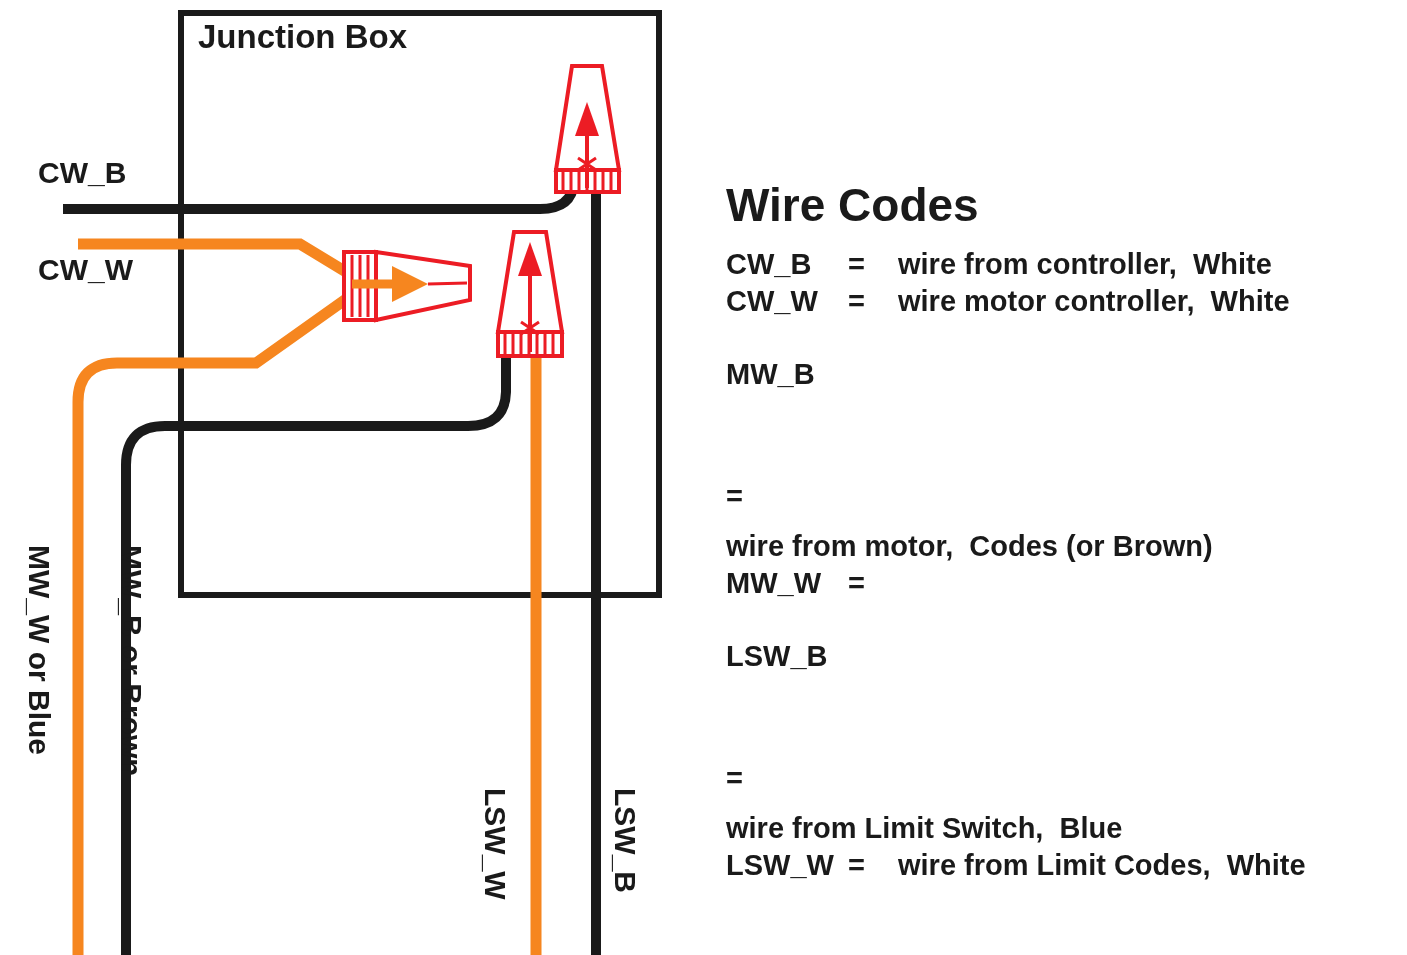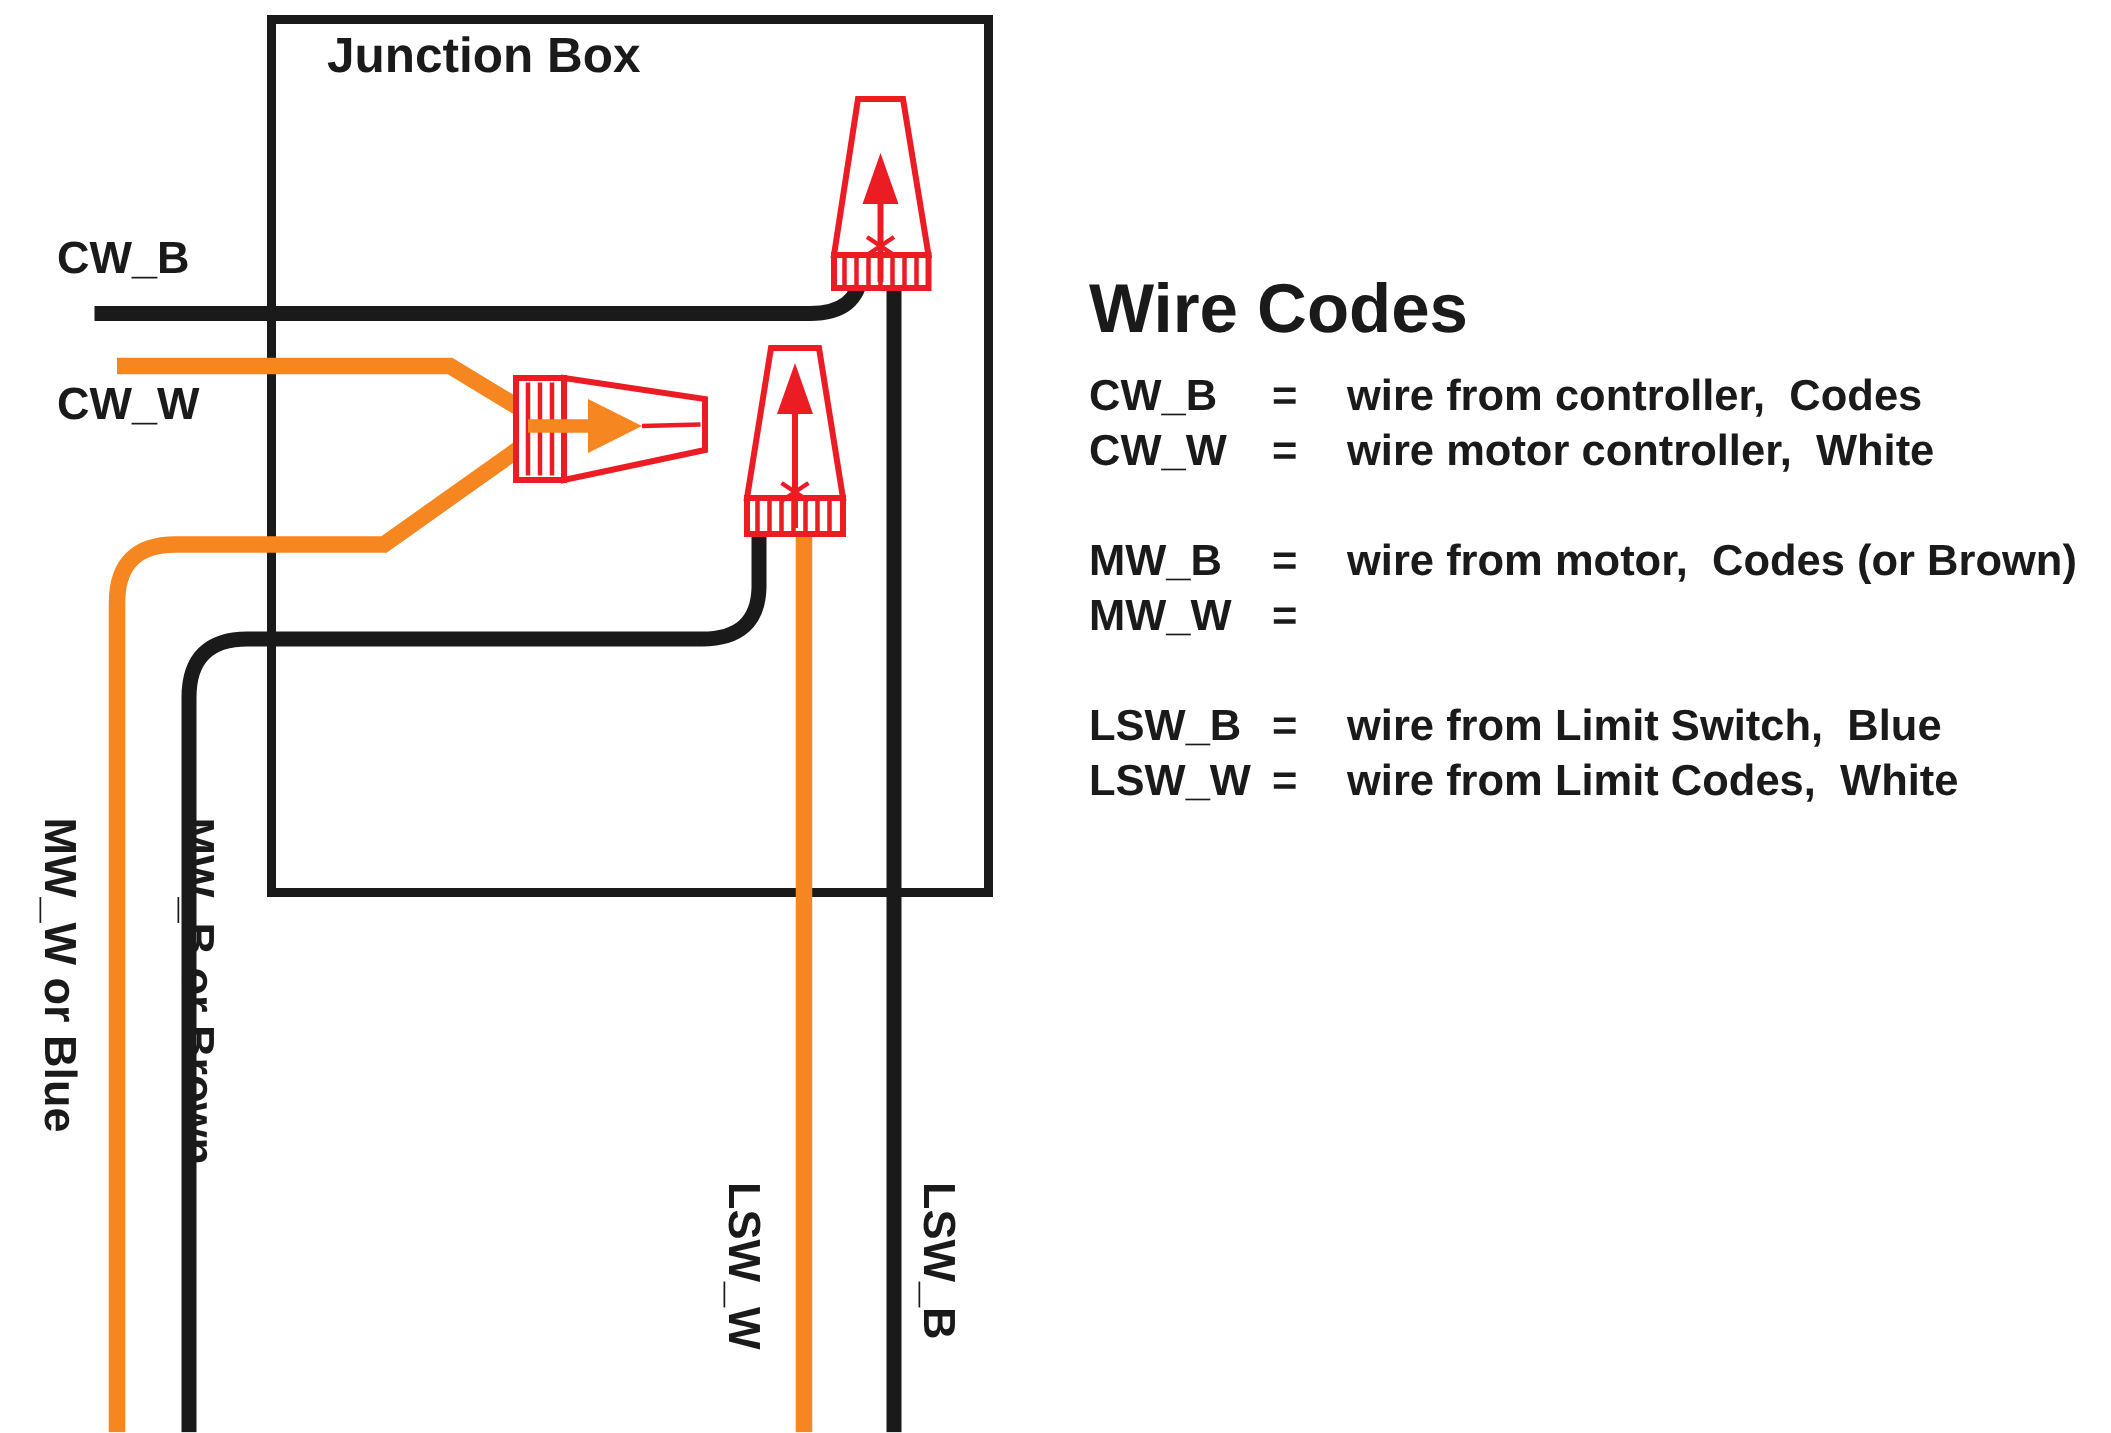--- a/index.html
+++ b/index.html
@@ -21,21 +21,20 @@
     white-space: pre;
     line-height: 1;
   }
   .lbl.vertical {
     writing-mode: vertical-rl;
     text-orientation: mixed;
   }
   #junction-box-label {
     left: 198px; top: 20px;
     font-size: 33px;
-    margin-left: 20px;
   }
   #cw-b-label  { left: 38px;  top: 158px; }
   #cw-w-label  { left: 38px;  top: 255px; }
   #mw-w-label  { left: 24px;  top: 545px; }
   #mw-b-label  { left: 116px; top: 545px; }
   #lsw-w-label { left: 480px; top: 788px; }
   #lsw-b-label { left: 610px; top: 788px; }
 
   #legend {
     position: absolute;
@@ -49,21 +48,21 @@
     line-height: 1;
   }
   .legend-row {
     display: flex;
     align-items: baseline;
     font-size: 29px;
     font-weight: 700;
     line-height: 37px;
     white-space: pre;
   }
-  .legend-row.group-gap { margin-top: 36px; }
+  .legend-row.group-gap { margin-top: 36px; flex-direction: column; }
   .legend-code { flex: 0 0 122px; }
   .legend-eq   { flex: 0 0 50px; }
   .legend-desc { flex: 1 1 auto; }
 </style>
 </head>
 <body>
 
 <div id="canvas">
 
   <svg id="wires-svg" width="1407" height="955" viewBox="0 0 1407 955">
@@ -123,21 +122,21 @@
   <div class="lbl vertical" id="lsw-w-label">LSW_W</div>
 
   <div class="lbl vertical" id="lsw-b-label">LSW_B</div>
 
   <div id="legend">
     <div id="legend-title">Wire Codes</div>
 
     <div class="legend-row">
       <span class="legend-code">CW_B</span>
       <span class="legend-eq">=</span>
-      <span class="legend-desc">wire from controller,  Codes</span>
+      <span class="legend-desc">wire from controller,  White</span>
     </div>
     <div class="legend-row">
       <span class="legend-code">CW_W</span>
       <span class="legend-eq">=</span>
       <span class="legend-desc">wire motor controller,  White</span>
     </div>
 
     <div class="legend-row group-gap">
       <span class="legend-code">MW_B</span>
       <span class="legend-eq">=</span>

